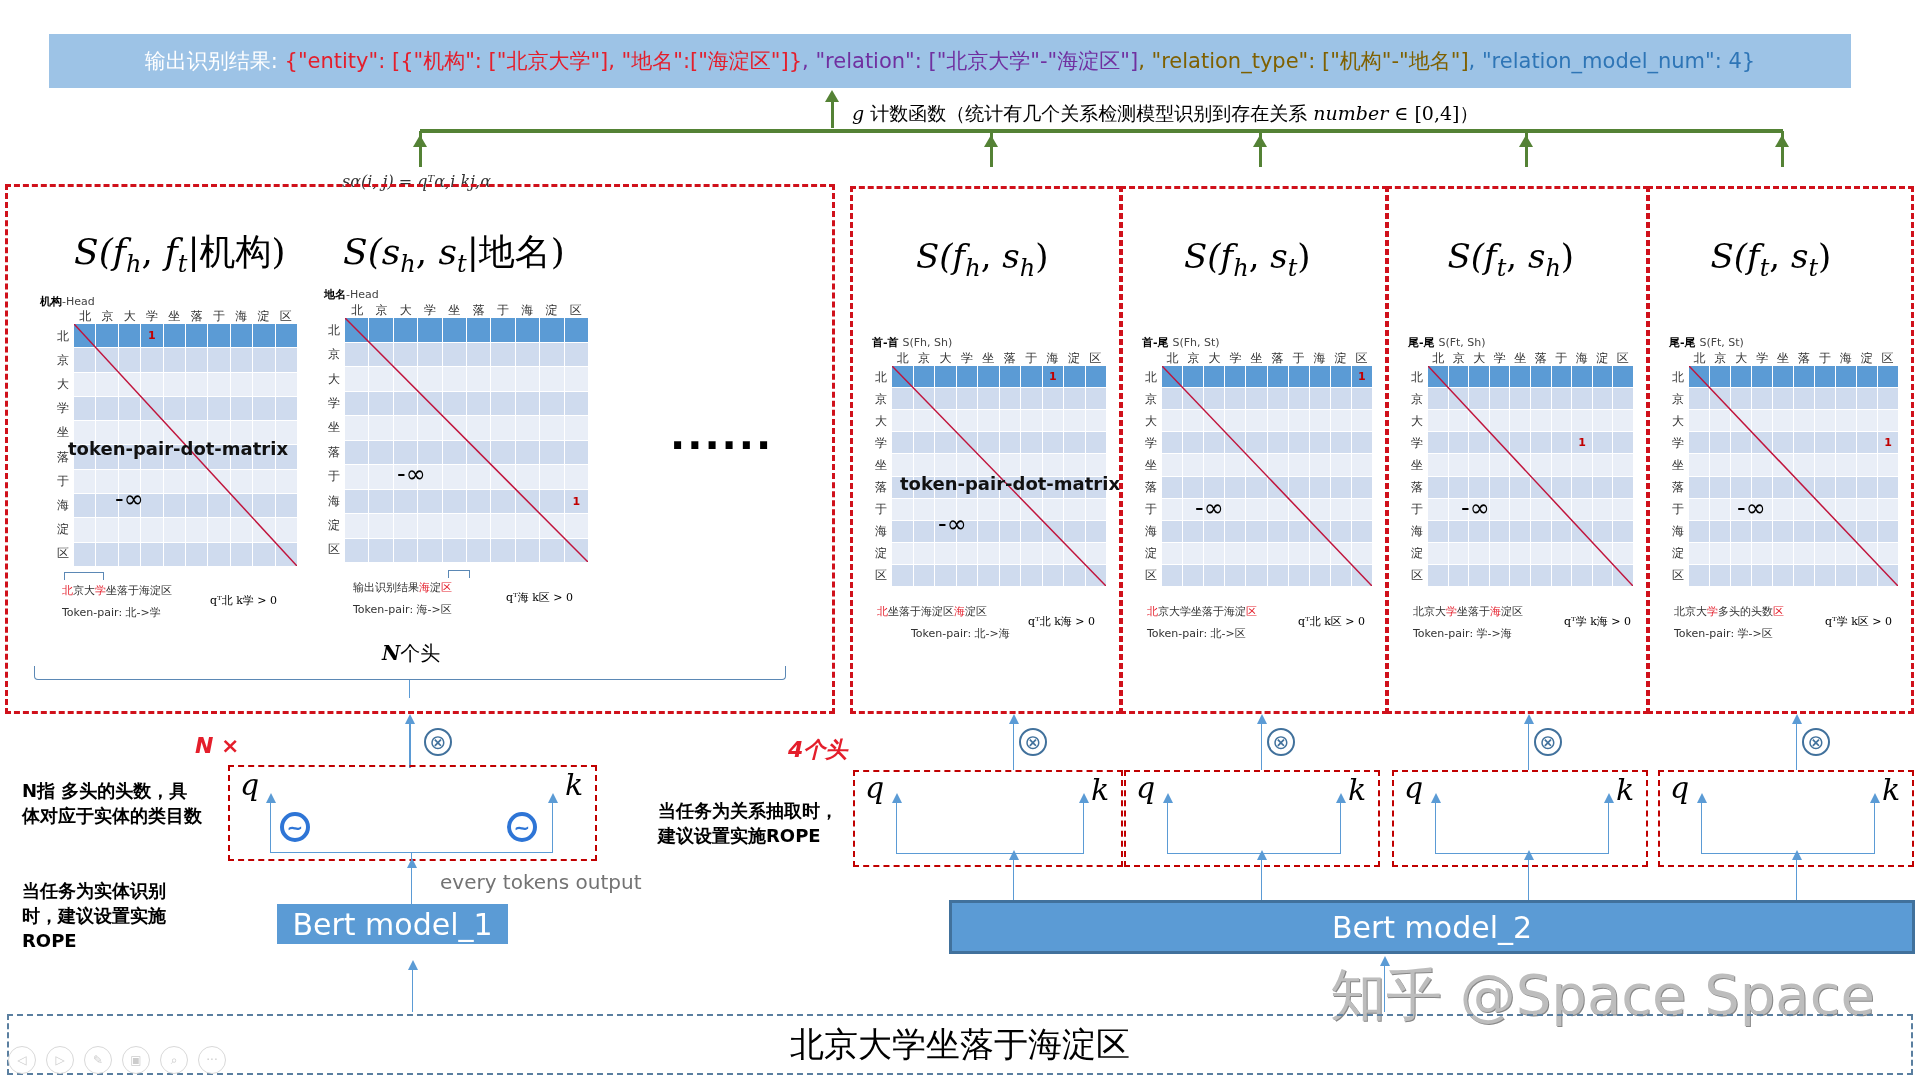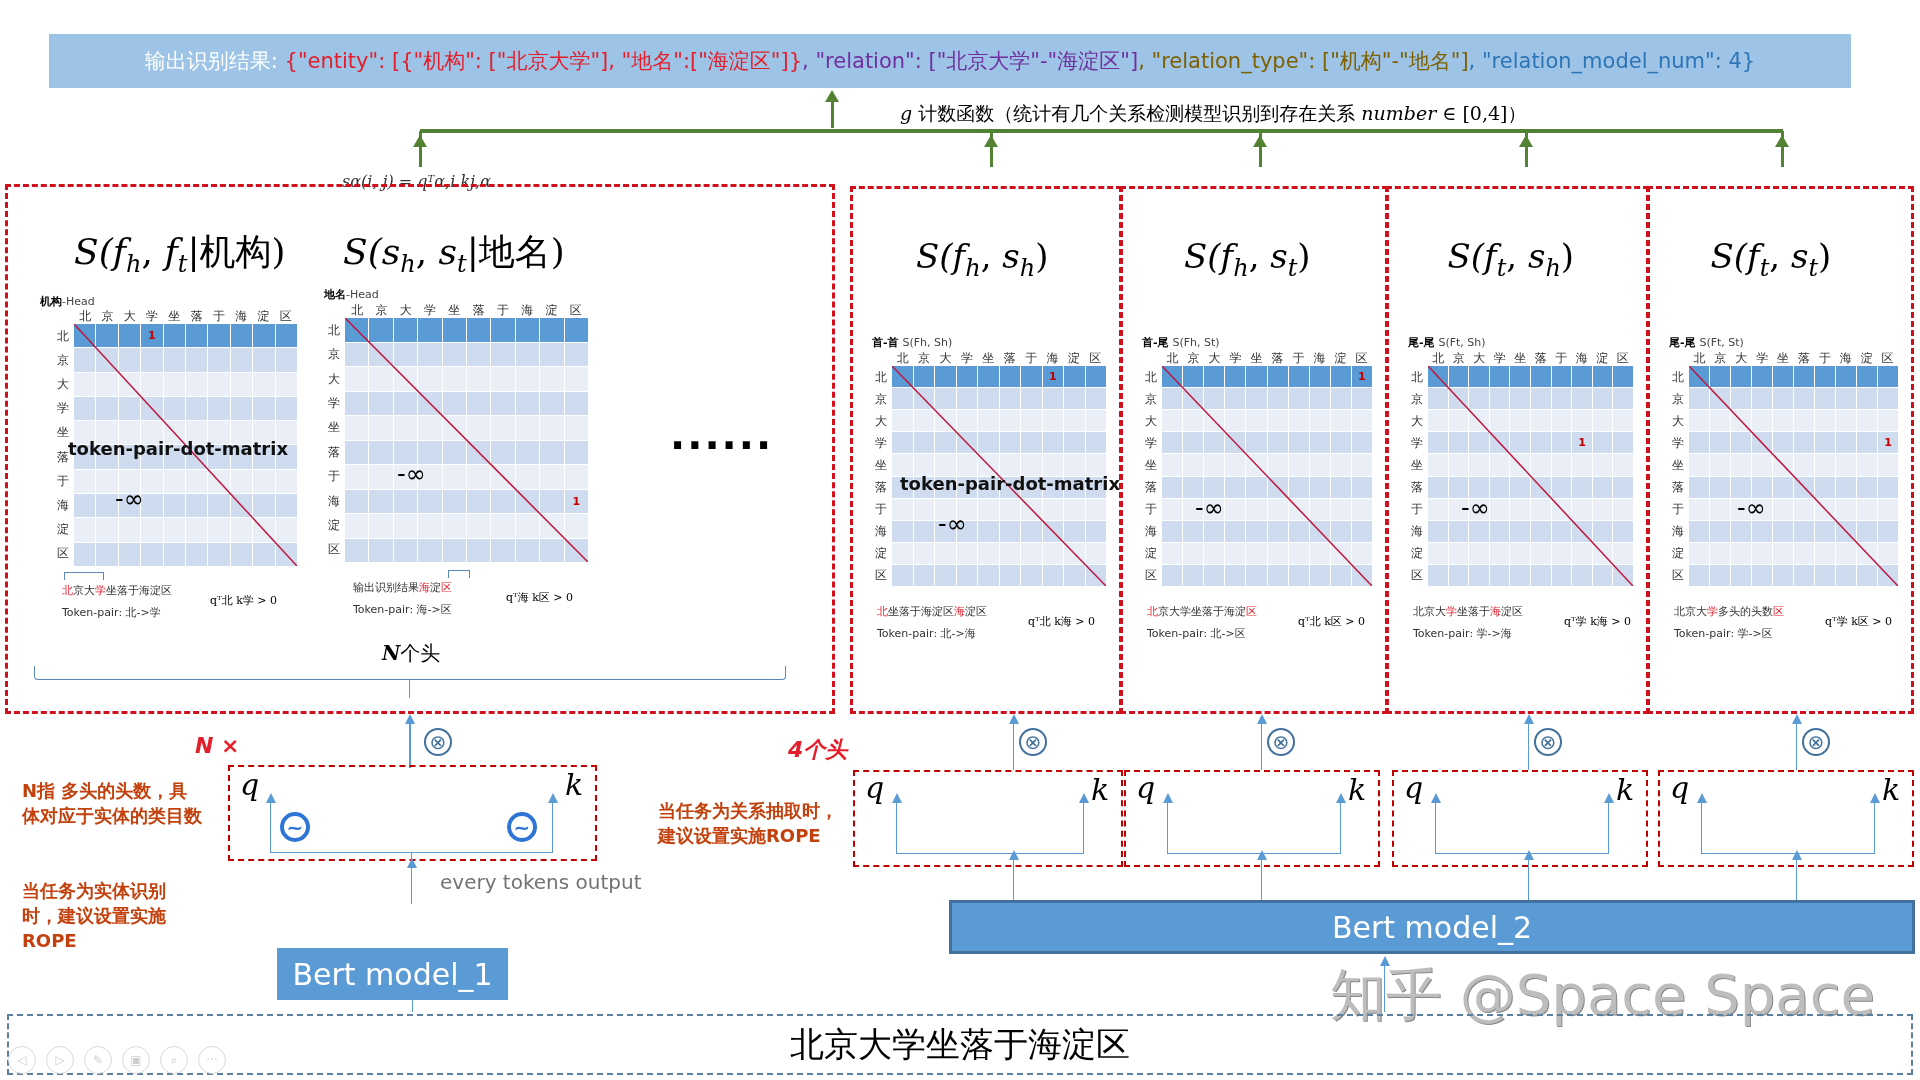--- a/index.html
+++ b/index.html
@@ -43,21 +43,21 @@
   .pair{font-size:11px;color:#333;white-space:nowrap;}
   .qk{font-family:"DejaVu Serif","Liberation Serif",serif;font-size:11px;white-space:nowrap;}
   .brace{border:1px solid #5b88b5;border-top:none;box-sizing:border-box;}
   .nheads{font-family:"DejaVu Serif","Liberation Serif",serif;font-size:20px;}
   .nheads b{font-style:italic;}
   .otimes{width:28px;height:28px;border:2px solid #41719c;border-radius:50%;box-sizing:border-box;display:flex;align-items:center;justify-content:center;color:#41719c;font-size:20px;line-height:1;}
   .b-line{background:#5b9bd5;}
   .b-arrow{width:0;height:0;border-left:5px solid transparent;border-right:5px solid transparent;border-bottom:10px solid #5b9bd5;}
   .qk-letter{font-family:"DejaVu Serif","Liberation Serif",serif;font-style:italic;font-size:30px;}
   .rope{width:30px;height:30px;border:4px solid #2e75d6;border-radius:50%;box-sizing:border-box;display:flex;align-items:center;justify-content:center;color:#2e75d6;font-size:20px;font-weight:bold;}
-  .gray-note{color:#c2410c;font-size:18px;font-weight:bold;line-height:25px;}
+  .gray-note{color:#000000;font-size:18px;font-weight:bold;line-height:25px;}
   .red-label{color:#e41e2b;font-weight:bold;font-style:italic;font-size:22px;}
   .bert{background:#5b9bd5;color:#fff;font-size:30px;display:flex;align-items:center;justify-content:center;box-sizing:border-box;}
   .bert2{border:3px solid #41719c;}
   .input-box{border:2px dashed #5a7fa0;box-sizing:border-box;display:flex;align-items:center;justify-content:center;font-size:34px;}
   .watermark{color:#bdbdbd;font-size:56px;white-space:nowrap;text-shadow:1px 1px 0 #888;}
   .ctrl{width:28px;height:28px;border:1px solid #d9d9d9;border-radius:50%;box-sizing:border-box;color:#ccc;font-size:12px;display:flex;align-items:center;justify-content:center;}
   .every{font-size:20px;color:#737373;white-space:nowrap;}
   .dots{font-size:40px;font-weight:bold;letter-spacing:2px;}
 </style>
 </head>
@@ -66,21 +66,21 @@
 <div class="abs banner">
   <span class="lbl">输出识别结果:</span>&nbsp;
   <span class="ent">{"entity": [{"机构": ["北京大学"], "地名":["海淀区"]}</span>
   <span class="rel">, "relation": ["北京大学"-"海淀区"]</span>
   <span class="rtype">, "relation_type": ["机构"-"地名"]</span>
   <span class="rnum">, "relation_model_num": 4}</span>
 </div>
 
 <div class="abs g-line" style="left:831px;top:100px;width:3px;height:28px;"></div>
 <div class="abs g-arrow" style="left:825px;top:90px;"></div>
-<div class="abs gtext" style="left:900px;top:101px;">
+<div class="abs gtext" style="left:852px;top:101px;">
   <i>g</i><span> 计数函数（统计有几个关系检测模型识别到存在关系 </span><i>number</i><span> ∈ [0,4]）</span>
 </div>
 <div class="abs g-line" style="left:420px;top:129px;width:1363px;height:4px;"></div>
 <div class="abs g-line" style="left:419px;top:131px;width:3px;height:36px;"></div>
 <div class="abs g-arrow" style="left:413px;top:135px;"></div>
 <div class="abs g-line" style="left:990px;top:131px;width:3px;height:36px;"></div>
 <div class="abs g-arrow" style="left:984px;top:135px;"></div>
 <div class="abs g-line" style="left:1259px;top:131px;width:3px;height:36px;"></div>
 <div class="abs g-arrow" style="left:1253px;top:135px;"></div>
 <div class="abs g-line" style="left:1525px;top:131px;width:3px;height:36px;"></div>
@@ -515,21 +515,21 @@
         <div class="odd"></div>
         <div class="odd"></div>
       </div>
       <svg class="diag" width="214" height="220" style="left: 22px; top: 16px;">
         <line x1="0" y1="0" x2="214" y2="220" stroke="#c0143c" stroke-width="1.5"></line>
       </svg>
     </div>
     <div class="abs tpm" style="left: 900px; top: 473px;">token-pair-dot-matrix</div>
     <div class="abs neginf" style="left: 938px; top: 510px;">-∞</div>
     <div class="abs sent" style="left: 877px; top: 604px;"><span class="hl">北</span><span>坐落于海淀区</span><span class="hl">海</span><span>淀区</span></div>
-    <div class="abs pair" style="left: 877px; top: 626px;">Token-pair:  北-&gt;海</div>
+    <div class="abs pair" style="left: 911px; top: 626px;">Token-pair:  北-&gt;海</div>
     <div class="abs qk" style="left: 1028px; top: 614px;">qᵀ北 k海 &gt; 0</div>
     <div class="abs big-title" style="left: 1184px; top: 236px; font-size: 34px;"><i>S(</i><i>f</i><sub>h</sub>, <i>s</i><sub>t</sub>)</div>
     <div class="abs mat-head" style="left: 1142px; top: 335px;"><span>首-尾</span> <span class="n">S(Fh, St)</span></div>
     <div class="matrix" style="left: 1140px; top: 350px; width: 232px; height: 236px;">
       <div class="colhdr" style="left: 22px; top: 0px; width: 210px;">
         <span style="flex: 1 1 0%;">北</span>
         <span style="flex: 1 1 0%;">京</span>
         <span style="flex: 1 1 0%;">大</span>
         <span style="flex: 1 1 0%;">学</span>
         <span style="flex: 1 1 0%;">坐</span>
@@ -1008,21 +1008,21 @@
     <div class="abs qk-letter" style="left:1882px;top:772px;">k</div>
     <div class="abs b-line" style="left:1701px;top:800px;width:1px;height:54px;"></div>
     <div class="abs b-arrow" style="left:1697px;top:793px;"></div>
     <div class="abs b-line" style="left:1874px;top:800px;width:1px;height:54px;"></div>
     <div class="abs b-arrow" style="left:1870px;top:793px;"></div>
     <div class="abs b-line" style="left:1701px;top:853px;width:173px;height:1px;"></div>
     <div class="abs b-line" style="left:1796px;top:853px;width:1px;height:47px;"></div>
     <div class="abs b-arrow" style="left:1792px;top:850px;"></div>
   </div>
 
-<div class="abs bert" style="left:277px;top:904px;width:231px;height:52px;margin-top:44px;">Bert model_1</div>
+<div class="abs bert" style="left:277px;top:904px;width:231px;height:40px;">Bert model_1</div>
 <div class="abs bert bert2" style="left:949px;top:900px;width:966px;height:54px;">Bert model_2</div>
 <div class="abs b-line" style="left:412px;top:966px;width:1px;height:46px;"></div>
 <div class="abs b-arrow" style="left:408px;top:960px;"></div>
 <div class="abs b-line" style="left:1384px;top:962px;width:1px;height:50px;"></div>
 <div class="abs b-arrow" style="left:1380px;top:956px;"></div>
 
 <div class="abs watermark" style="left:1330px;top:958px;">知乎 @Space Space</div>
 
 <div class="abs input-box" style="left:7px;top:1014px;width:1906px;height:61px;">北京大学坐落于海淀区</div>
 

